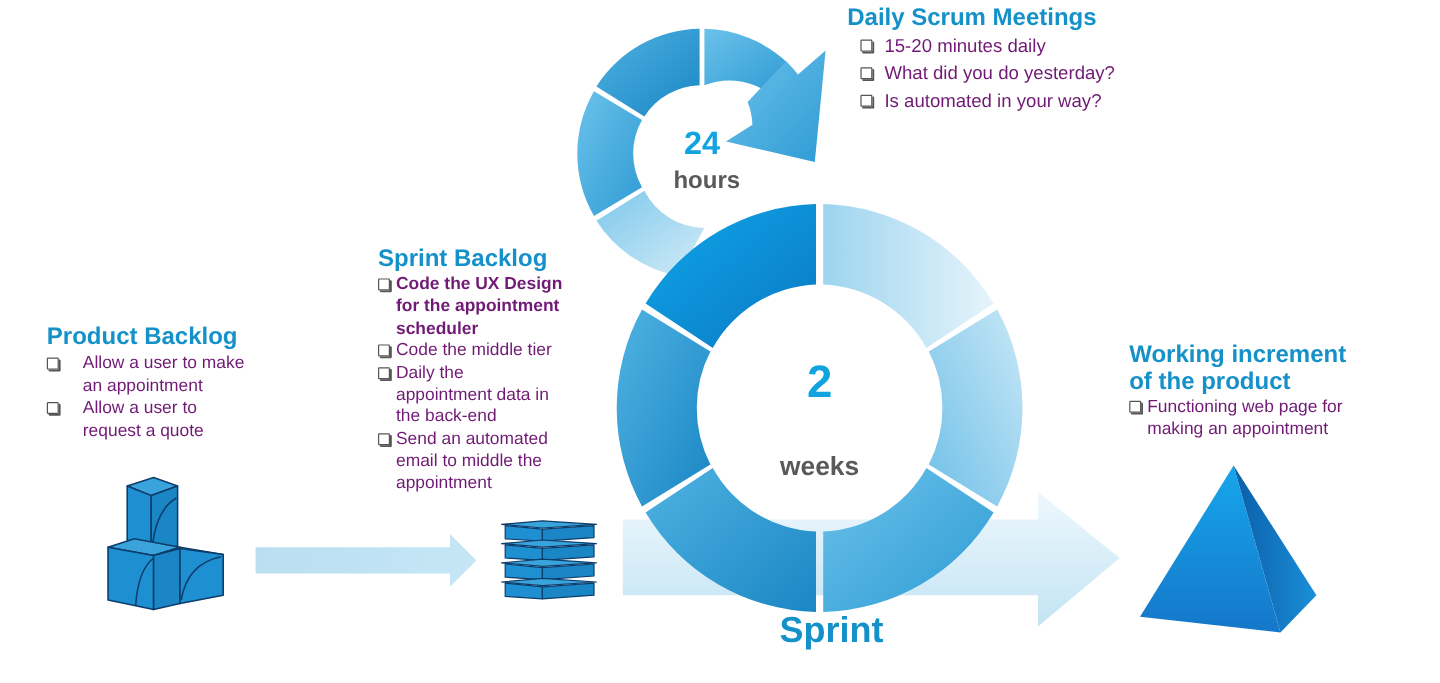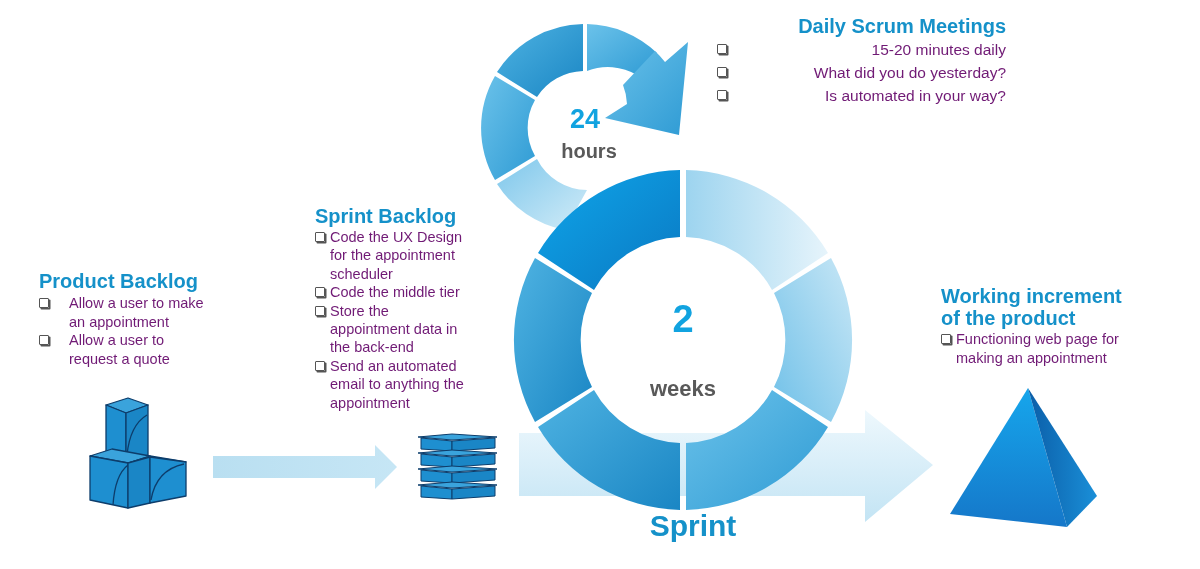--- a/index.html
+++ b/index.html
@@ -154,46 +154,46 @@
       <span class="cb" style="top:4px;width:10px;height:10px;"></span>
       <div>Allow a user to</div>
       <div>request a quote</div>
     </li>
   </ul>
 </div>
 
 <div class="abs" style="left:315px;top:205px;width:200px;">
   <div class="heading">Sprint Backlog</div>
   <ul class="list" style="margin-top:1px;font-size:14.5px;line-height:18.4px;">
-    <li style="padding-left:15px;">
+    <li style="padding-left:15px;font-weight:bold;">
       <span class="cb" style="top:4px;width:10px;height:10px;"></span>
       <div>Code the UX Design</div>
       <div>for the appointment</div>
       <div>scheduler</div>
     </li>
     <li style="padding-left:15px;">
       <span class="cb" style="top:4px;width:10px;height:10px;"></span>
       <div>Code the middle tier</div>
     </li>
     <li style="padding-left:15px;">
       <span class="cb" style="top:4px;width:10px;height:10px;"></span>
-      <div>Store the</div>
+      <div>Daily the</div>
       <div>appointment data in</div>
       <div>the back-end</div>
     </li>
     <li style="padding-left:15px;">
       <span class="cb" style="top:4px;width:10px;height:10px;"></span>
       <div>Send an automated</div>
-      <div>email to anything the</div>
+      <div>email to middle the</div>
       <div>appointment</div>
     </li>
   </ul>
 </div>
 
-<div class="abs" style="left:706px;top:15px;width:300px;text-align:right;">
+<div class="abs" style="left:706px;top:4px;width:300px;">
   <div class="heading">Daily Scrum Meetings</div>
   <ul class="list" style="margin-top:1px;margin-left:11px;font-size:15.5px;line-height:23px;">
     <li style="padding-left:20px;">
       <span class="cb" style="top:6px;width:10px;height:10px;"></span>
       <span>15-20 minutes daily</span>
     </li>
     <li style="padding-left:20px;">
       <span class="cb" style="top:6px;width:10px;height:10px;"></span>
       <span>What did you do yesterday?</span>
     </li>

